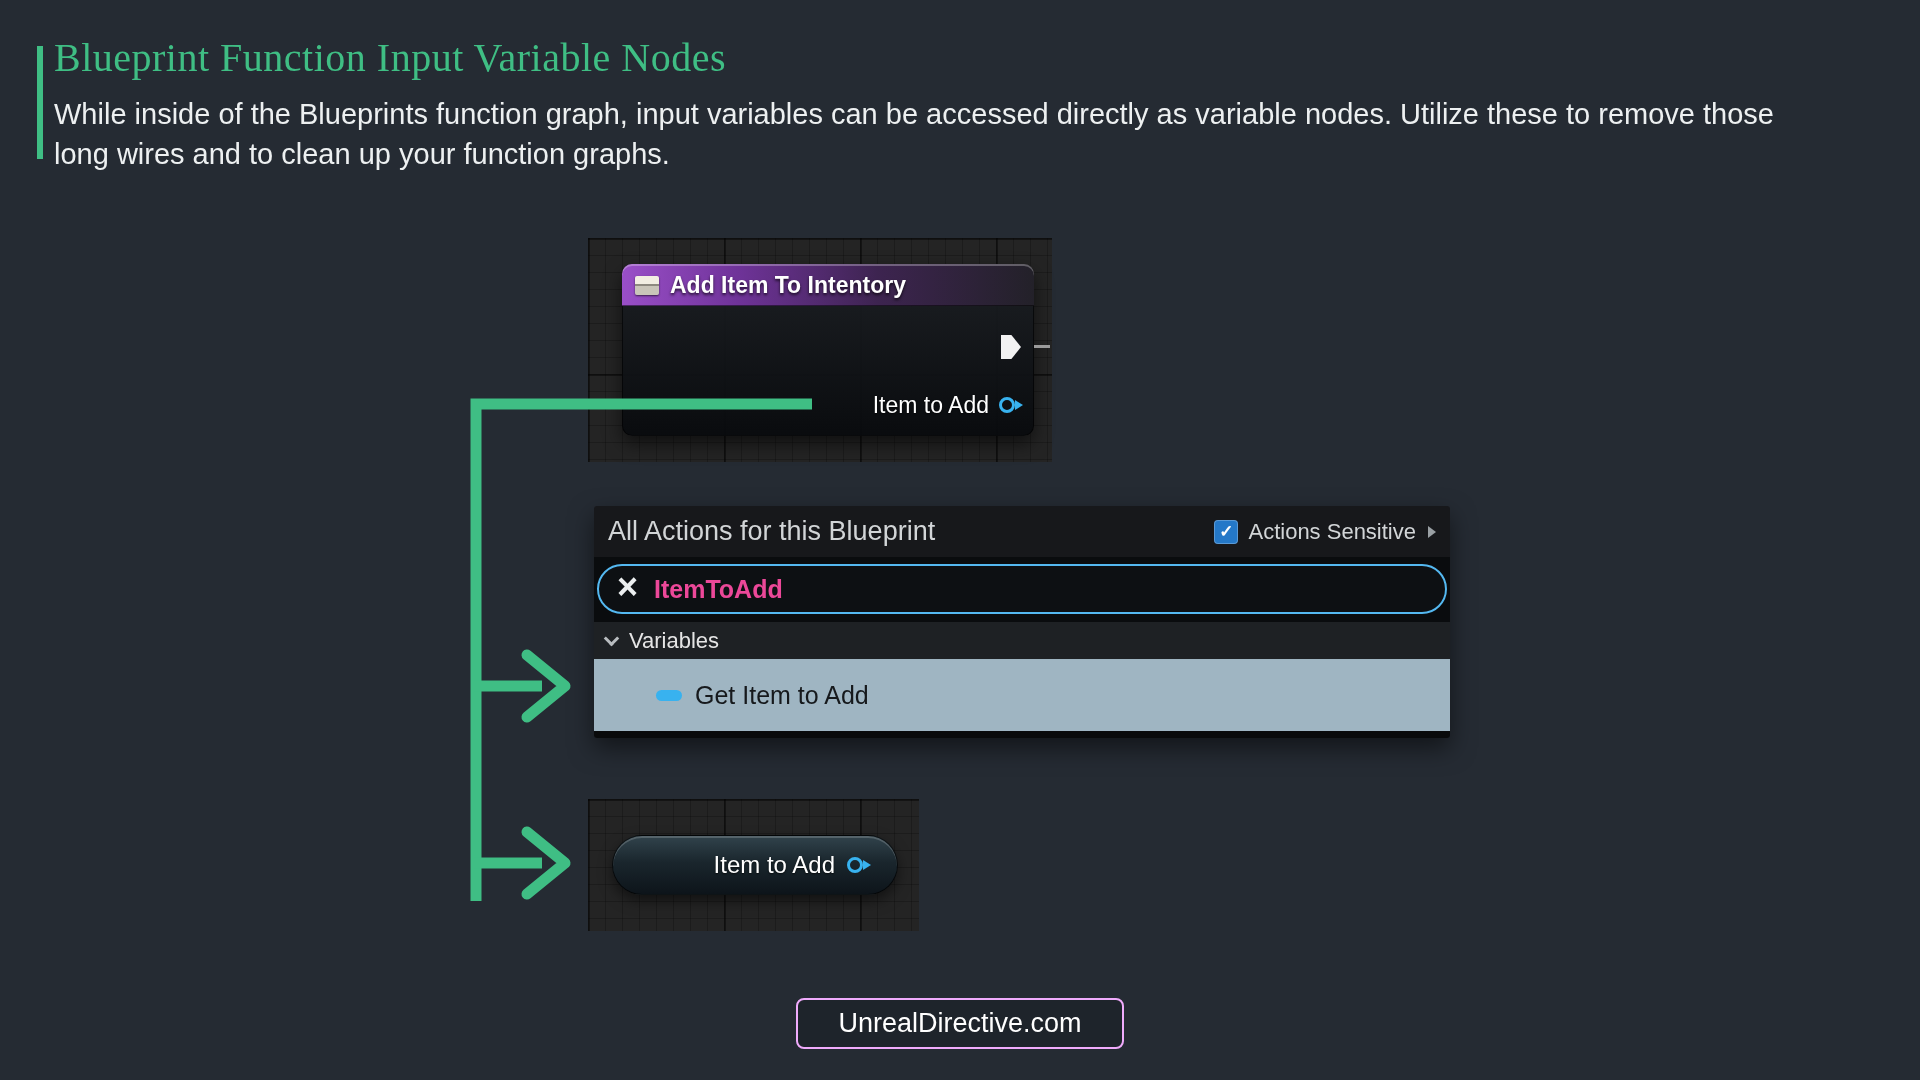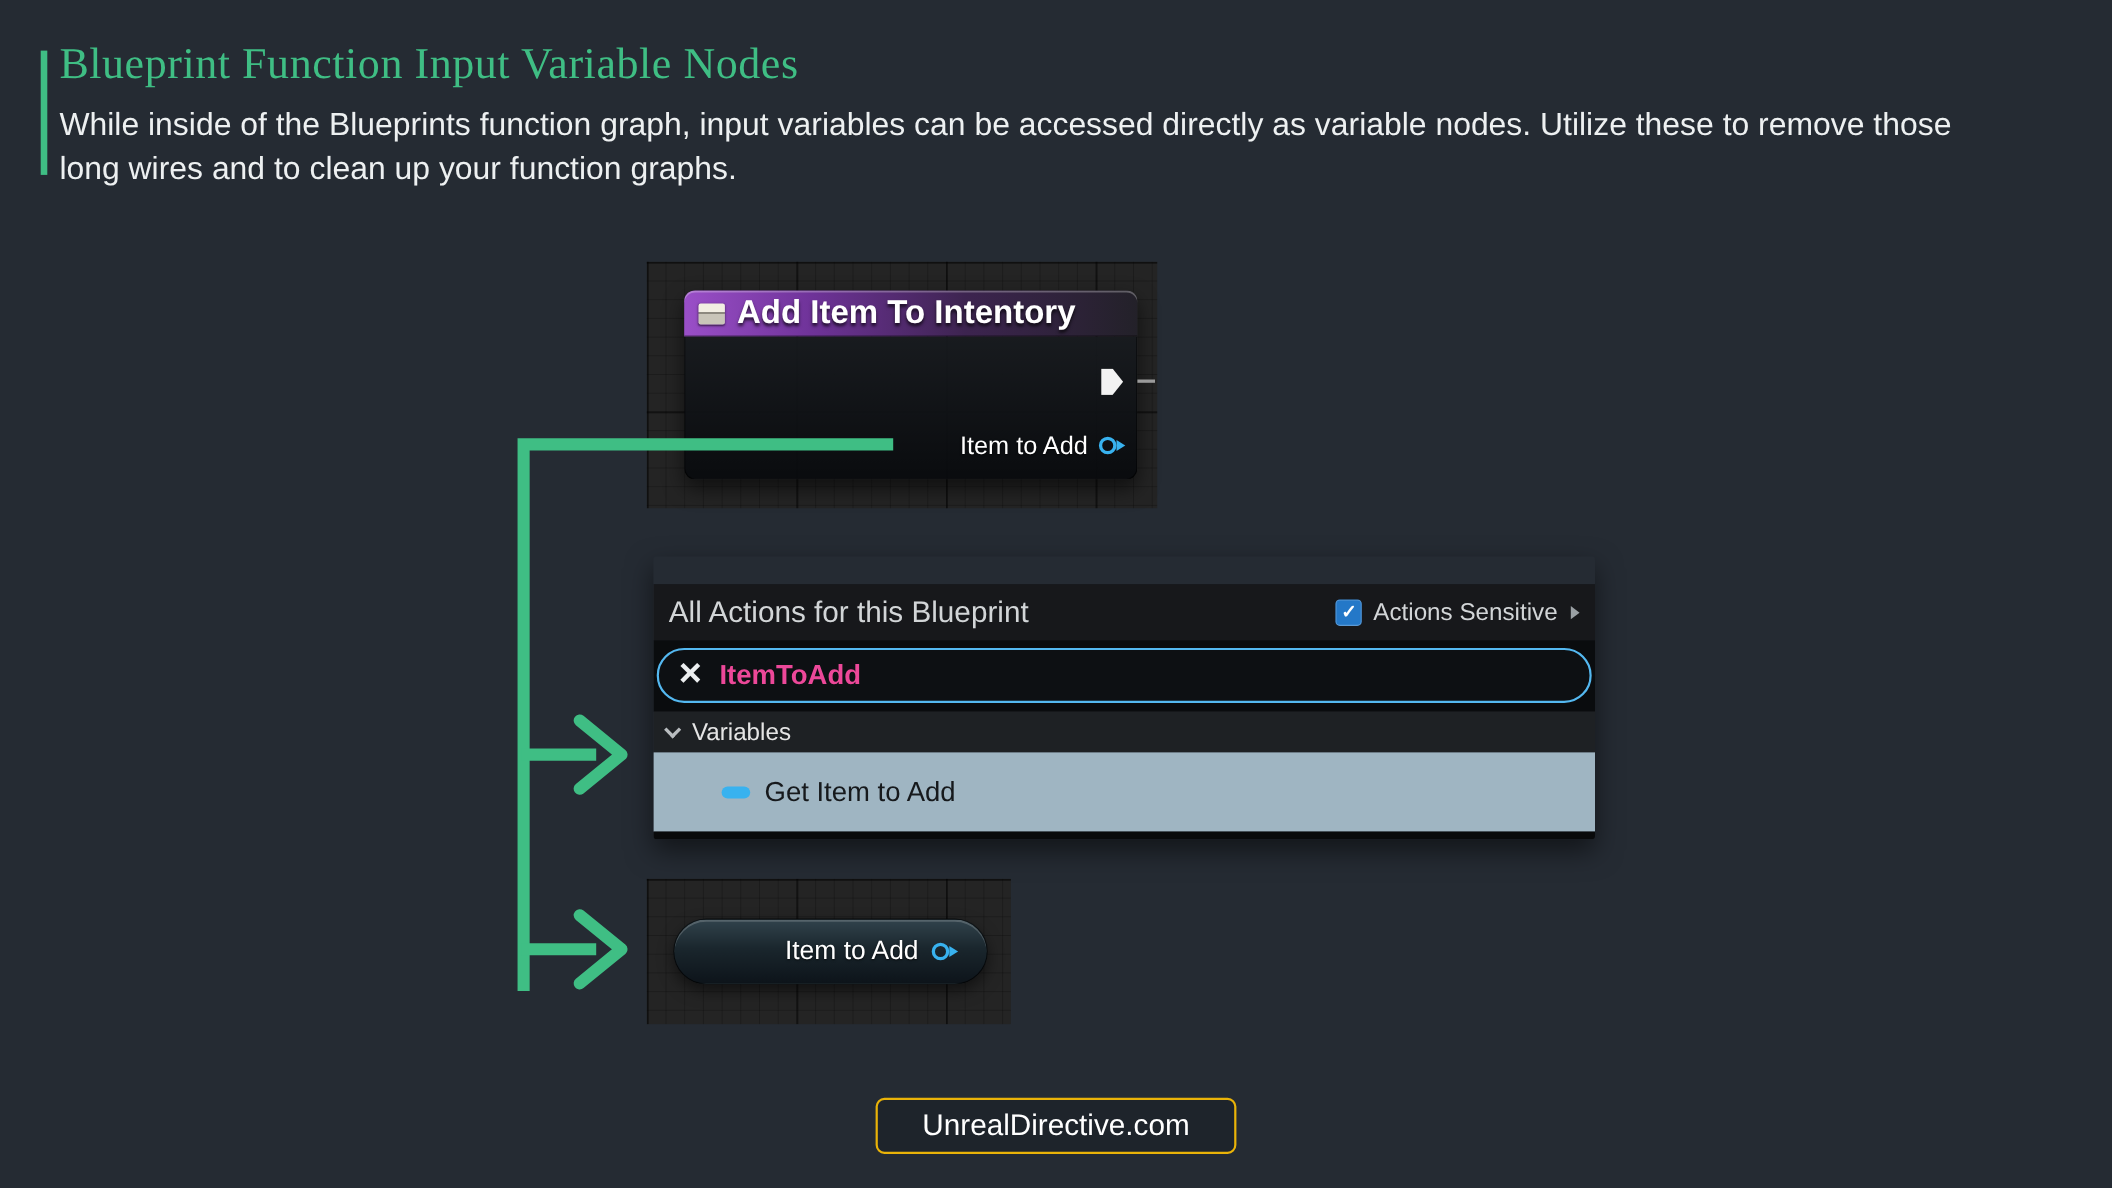--- a/index.html
+++ b/index.html
@@ -54,21 +54,21 @@
     background: linear-gradient(90deg, var(--node-header-purple, #9a4fc8) 0%, #6f3399 28%, #3d2450 62%, #232129 100%);
     box-shadow: inset 0 2px 0 rgba(255,255,255,0.28), inset 0 -1px 0 rgba(0,0,0,0.5);
     display: flex; align-items: center; gap: 11px; padding: 0 13px;
   }
   .fn-icon {
     width: 24px; height: 19px; border-radius: 2px;
     background: linear-gradient(180deg, #f2eee2 0 40%, #8d897f 40% 52%, #c9c5b9 52% 100%);
     box-shadow: 0 1px 2px rgba(0,0,0,0.6);
   }
   .entry-node-title {
-    font-size: 30px; font-weight: bold; color: #ffffff;
+    font-size: 23px; font-weight: bold; color: #ffffff;
     text-shadow: 0 2px 3px rgba(0,0,0,0.7);
   }
   .entry-node-body {
     position: relative; height: 130px; border-radius: 0 0 10px 10px;
     background: linear-gradient(180deg, rgba(24,27,31,0.96), rgba(9,11,14,0.96));
     border: 1px solid rgba(0,0,0,0.6); border-top: none;
   }
   .exec-pin {
     position: absolute; right: 12px; top: 29px; width: 20px; height: 24px;
     background: var(--exec-white, #f2f2f2);
@@ -95,21 +95,21 @@
   }
 
   
   .actions-panel {
     position: absolute; left: 594px; top: 506px; width: 856px;
     border-radius: 3px; overflow: hidden;
     box-shadow: 0 10px 24px rgba(0,0,0,0.5);
   }
   .ap-header {
     height: 51px; background: #17181b;
-    display: flex; align-items: center; padding: 0 14px; margin-top: 25px;
+    display: flex; align-items: center; padding: 0 14px;
   }
   .ap-title { font-size: 27px; color: #d2d5d7; }
   .ap-right { margin-left: auto; display: flex; align-items: center; gap: 10px; }
   .checkbox {
     width: 24px; height: 24px; border-radius: 4px;
     background: var(--checkbox-blue, #2478c8);
     display: flex; align-items: center; justify-content: center;
     box-shadow: inset 0 0 0 1px rgba(255,255,255,0.25);
   }
   .check { font-size: 17px; font-weight: bold; color: #ffffff; line-height: 1; }
@@ -158,21 +158,21 @@
   .getter-label { font-size: 24px; color: #ffffff; text-shadow: 0 1px 2px rgba(0,0,0,0.7); }
 
   
   .connector { position: absolute; left: 0; top: 0; width: 1920px; height: 1080px; pointer-events: none; }
   .green-stroke { stroke: var(--accent-green, #3fbe84); stroke-width: 11; fill: none; }
   .green-stroke.round { stroke-linecap: round; stroke-linejoin: round; }
 
   
   .footer-badge {
     position: absolute; left: 796px; top: 998px; width: 328px; height: 51px;
-    border: 2px solid #eab308; border-radius: 8px;
+    border: 2px solid #f0abfc; border-radius: 8px;
     background: rgba(10,14,18,0.25);
     display: flex; align-items: center; justify-content: center;
     font-size: 27px; color: #ffffff;
   }
 </style>
 </head>
 <body>
 
 <div class="page">
 

